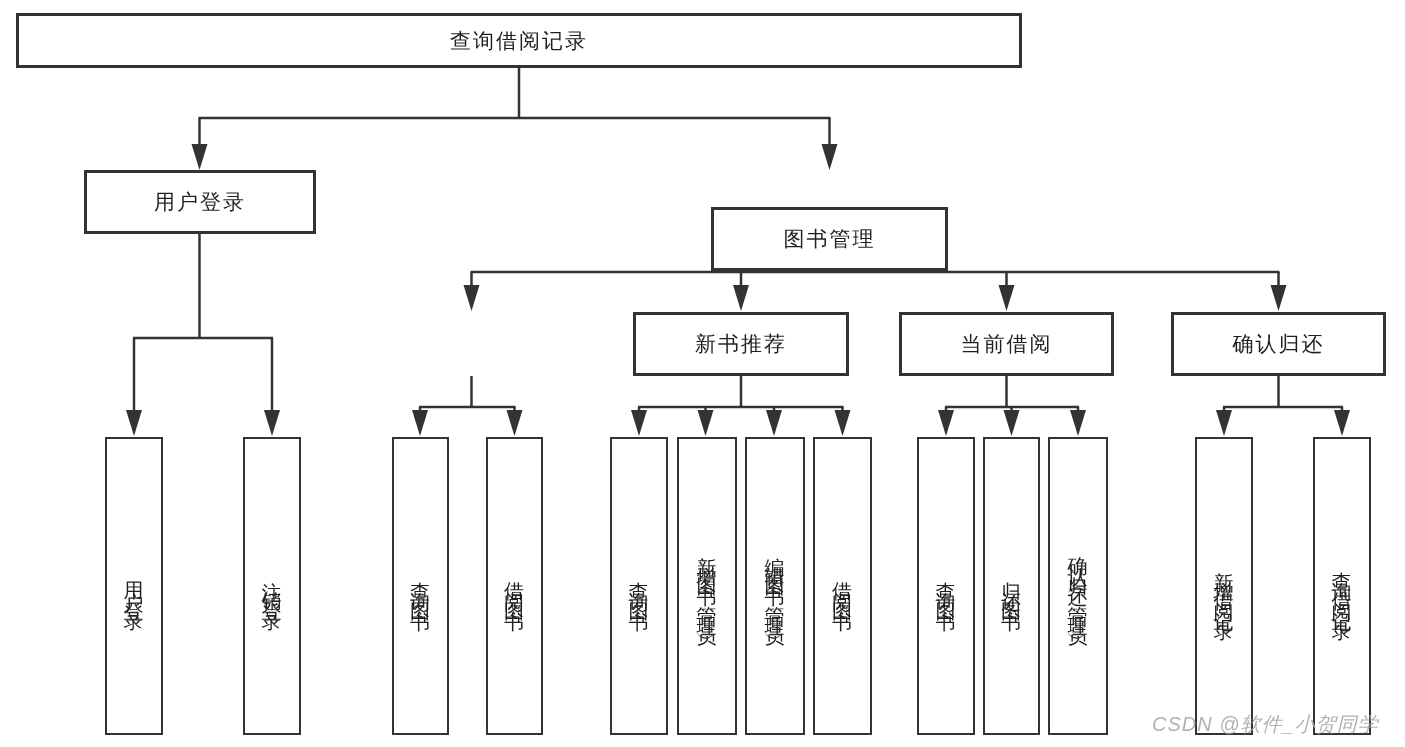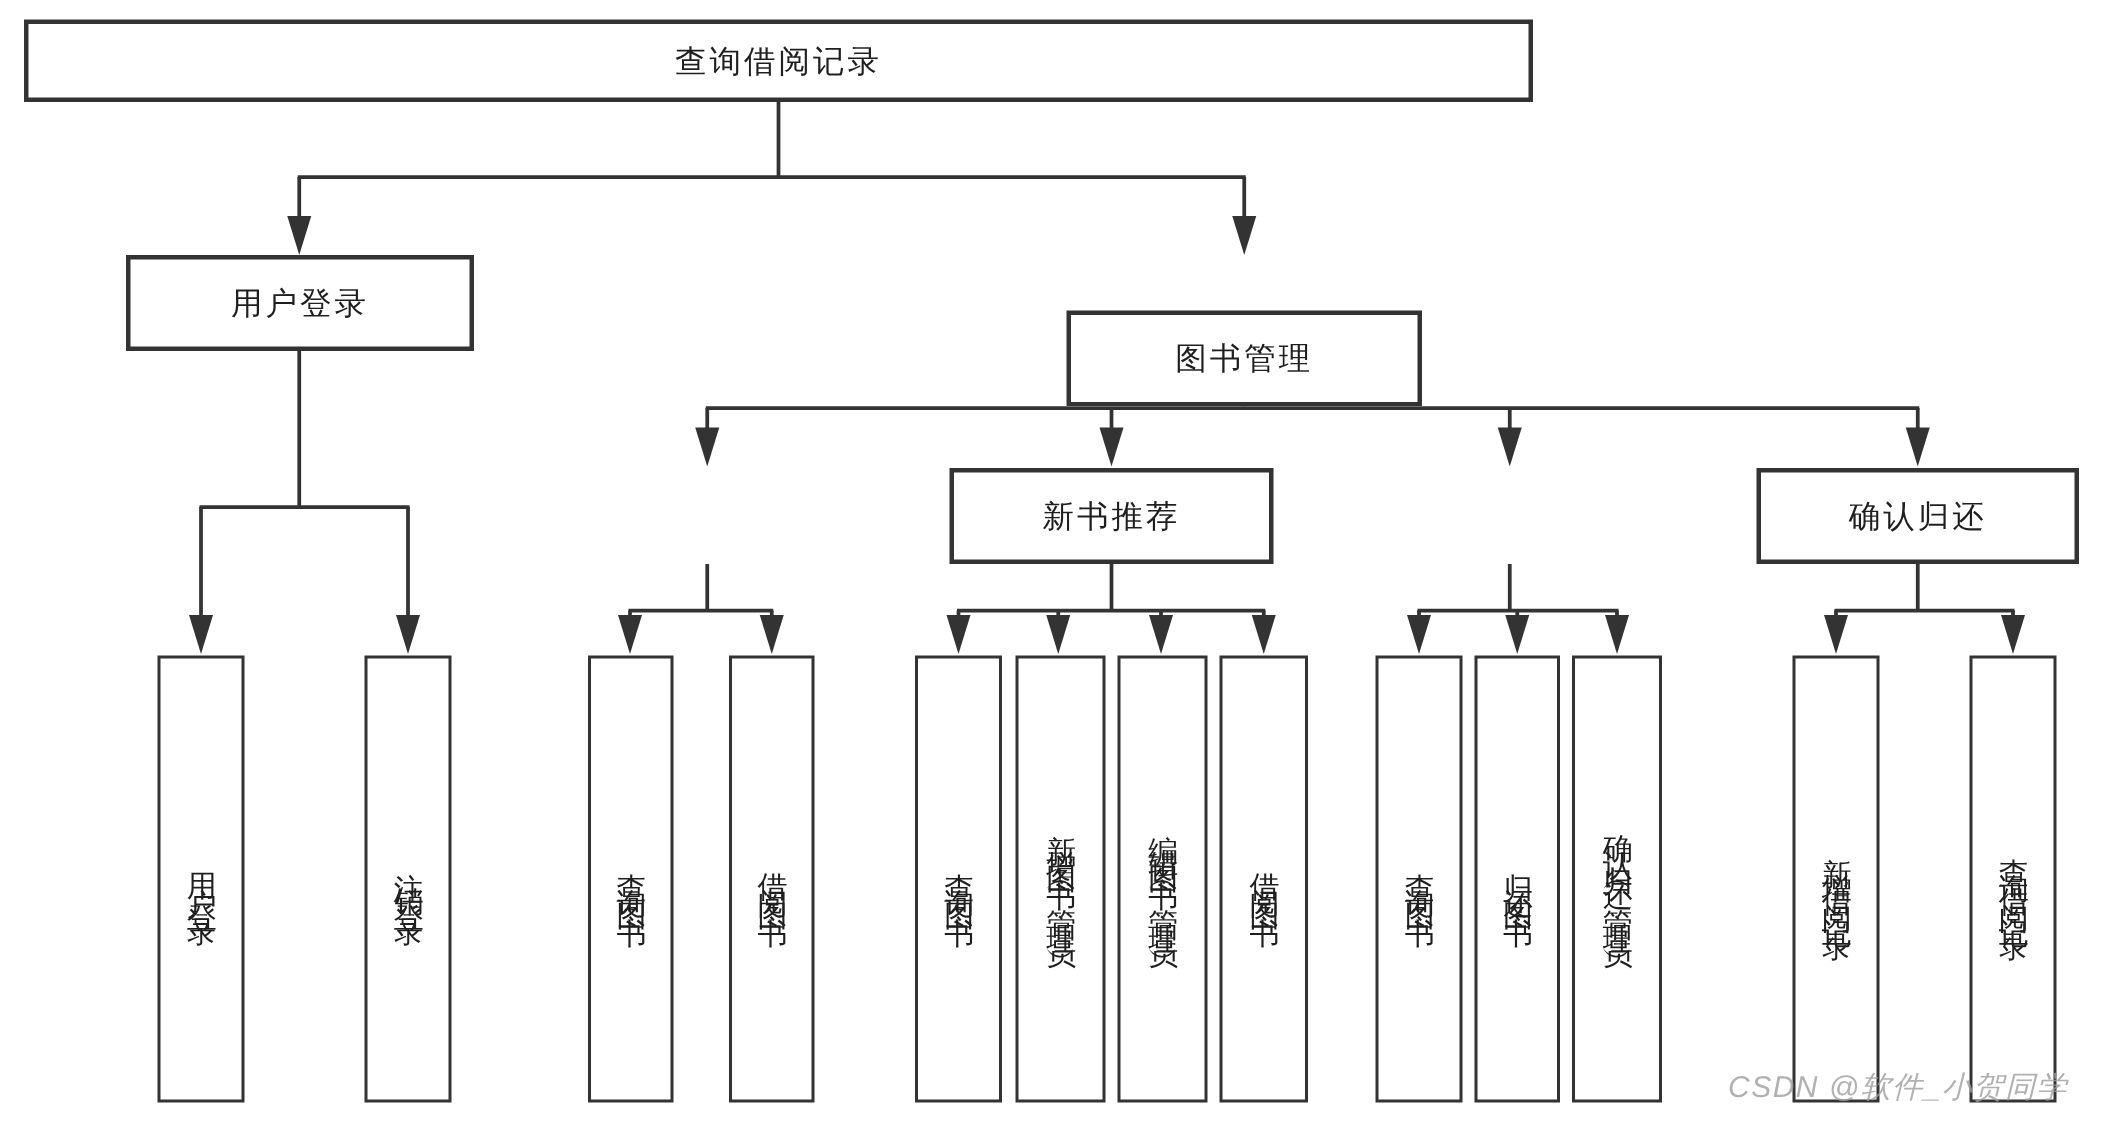--- a/index.html
+++ b/index.html
@@ -135,20 +135,23 @@
   <div class="node" style="left:84px; top:170px; width:232px; height:64px;">
     <span>用户登录</span>
   </div>
   <div class="node" style="left:711px; top:170px; width:237px; height:64px;margin-top:37px;">
     <span>图书管理</span>
   </div>
 
   <div class="node" style="left:633px; top:312px; width:216px; height:64px;">
     <span>新书推荐</span>
   </div>
+  <div class="node" style="left:899px; top:312px; width:215px; height:64px;">
+    <span>当前借阅</span>
+  </div>
   <div class="node" style="left:1171px; top:312px; width:215px; height:64px;">
     <span>确认归还</span>
   </div>
 
   <div class="node lvl4" style="left:105px; top:437px; width:58px; height:298px;">
     <span>用户登录</span>
   </div>
   <div class="node lvl4" style="left:243px; top:437px; width:58px; height:298px;">
     <span>注销登录</span>
   </div>

